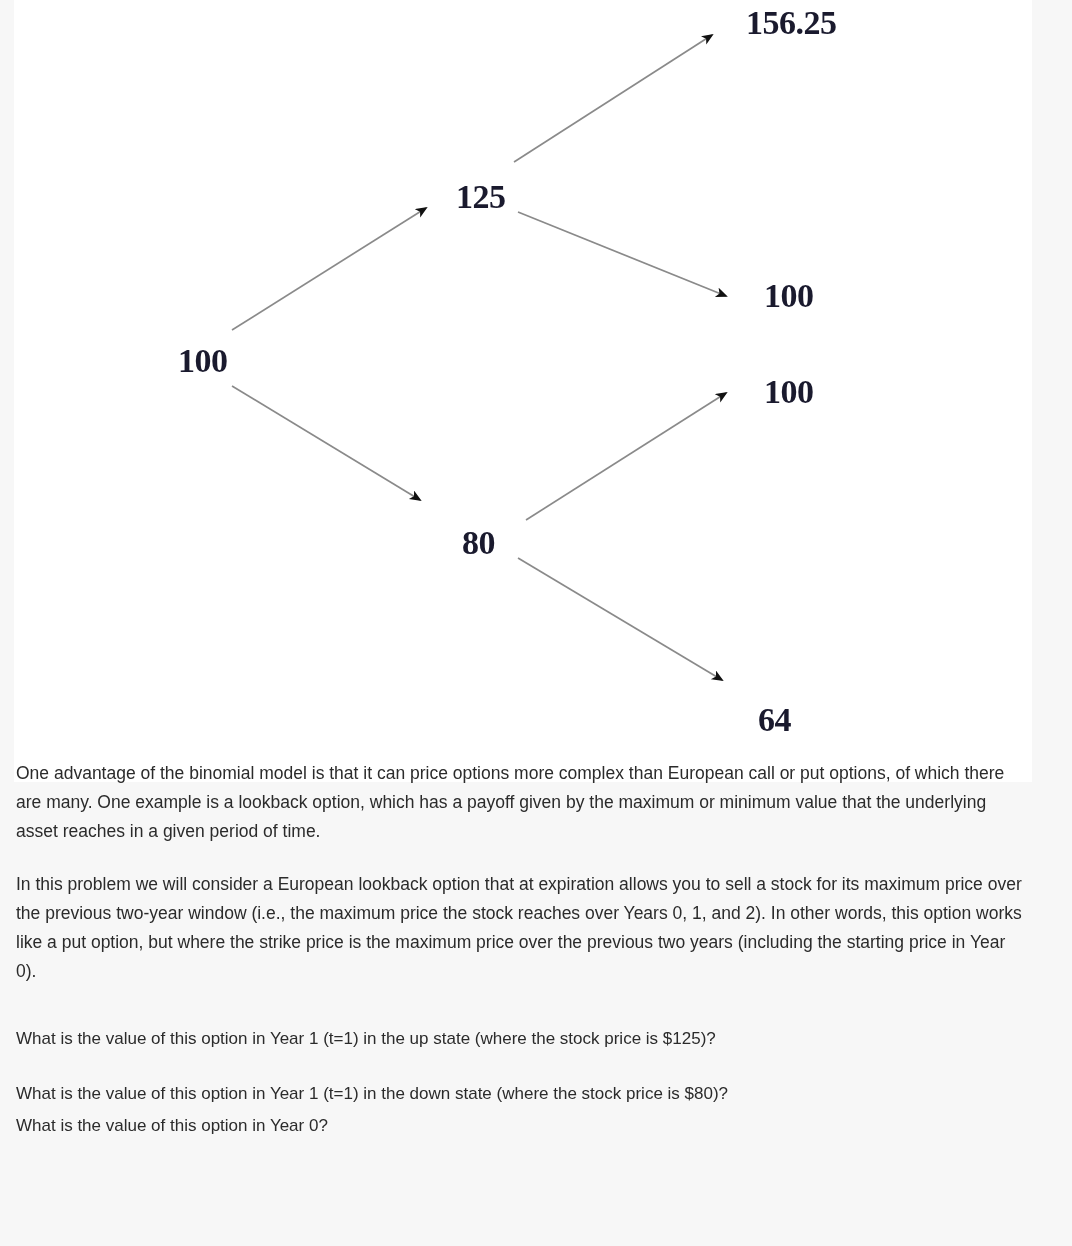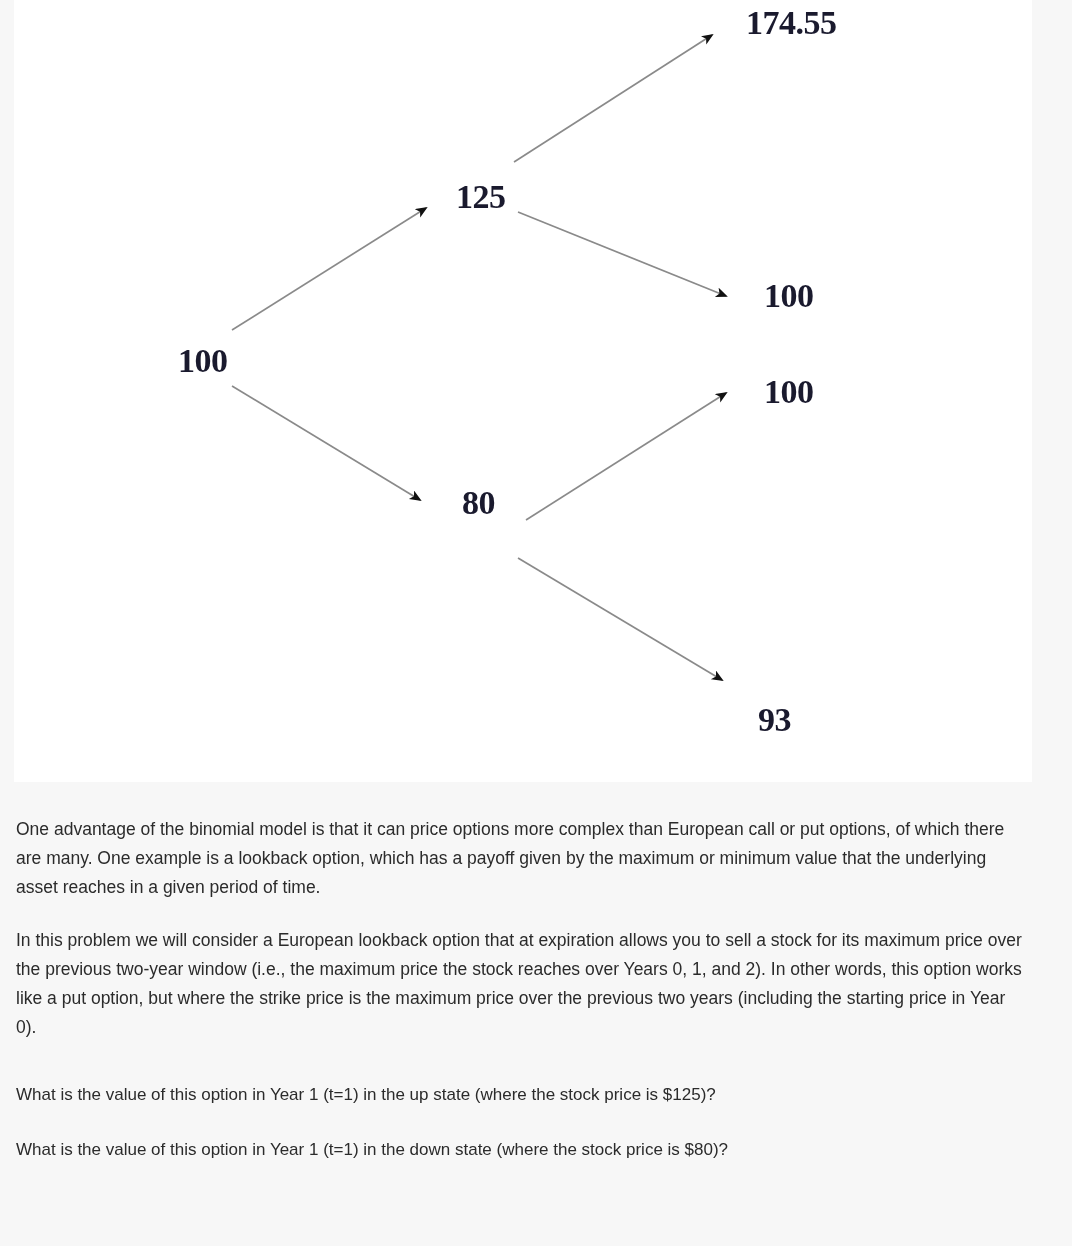--- a/index.html
+++ b/index.html
@@ -46,31 +46,31 @@
     font-family: "Liberation Serif", serif;
     font-weight: bold;
     color: #1a1a2e;
     white-space: nowrap;
     line-height: 1;
     letter-spacing: -0.5px;
   }
 
   #node-root      { left: 164px; top: 344px; font-size: 34px; }
   #node-up        { left: 442px; top: 180px; font-size: 34px; text-align: center; }
-  #node-down      { left: 448px; top: 486px; font-size: 34px; }
+  #node-down      { left: 448px; top: 526px; font-size: 34px; }
   #node-uu        { left: 732px; top: 6px;   font-size: 34px; }
   #node-ud        { left: 750px; top: 279px; font-size: 34px; }
   #node-du        { left: 750px; top: 375px; font-size: 34px; }
   #node-dd        { left: 744px; top: 703px; font-size: 34px; }
 
   
   #body-text {
     position: absolute;
     left: 16px;
-    top: 815px;
+    top: 759px;
     width: 1020px;
   }
 
   .para {
     margin: 0 0 24px 0;
     font-family: "Liberation Sans", sans-serif;
     font-size: 17.5px;
     line-height: 29px;
     color: #2b2b2b;
     max-width: 1012px;
@@ -111,31 +111,32 @@
       <line x1="504" y1="212" x2="712" y2="296" stroke="#8a8a8a" stroke-width="1.7" marker-end="url(#ah)"></line>
 
       <line x1="512" y1="520" x2="712" y2="393" stroke="#8a8a8a" stroke-width="1.7" marker-end="url(#ah)"></line>
 
       <line x1="504" y1="558" x2="708" y2="680" stroke="#8a8a8a" stroke-width="1.7" marker-end="url(#ah)"></line>
     </svg>
 
     <span class="node-label" id="node-root">100</span>
     <span class="node-label" id="node-up">125</span>
     <span class="node-label" id="node-down">80</span>
-    <span class="node-label" id="node-uu">174.55</span>
+    <span class="node-label" id="node-uu">156.25</span>
     <span class="node-label" id="node-ud">100</span>
     <span class="node-label" id="node-du">100</span>
-    <span class="node-label" id="node-dd">93</span>
+    <span class="node-label" id="node-dd">64</span>
   </div>
 
   <div id="body-text">
     <p class="para">One advantage of the binomial model is that it can price options more complex than European call or put options, of which there are many. One example is a lookback option, which has a payoff given by the maximum or minimum value that the underlying asset reaches in a given period of time.</p>
 
     <p class="para">In this problem we will consider a European lookback option that at expiration allows you to sell a stock for its maximum price over the previous two-year window (i.e., the maximum price the stock reaches over Years 0, 1, and 2). In other words, this option works like a put option, but where the strike price is the maximum price over the previous two years (including the starting price in Year 0).</p>
 
 
     <p class="q-line" style="margin-top:38px;">What is the value of this option in Year 1 (t=1) in the up state (where the stock price is $125)?</p>
 
     <p class="q-line q-tight">What is the value of this option in Year 1 (t=1) in the down state (where the stock price is $80)?</p>
 
+    <p class="q-line q-tight">What is the value of this option in Year 0?</p>
   </div>
 
 </div>
 
 </body></html>

